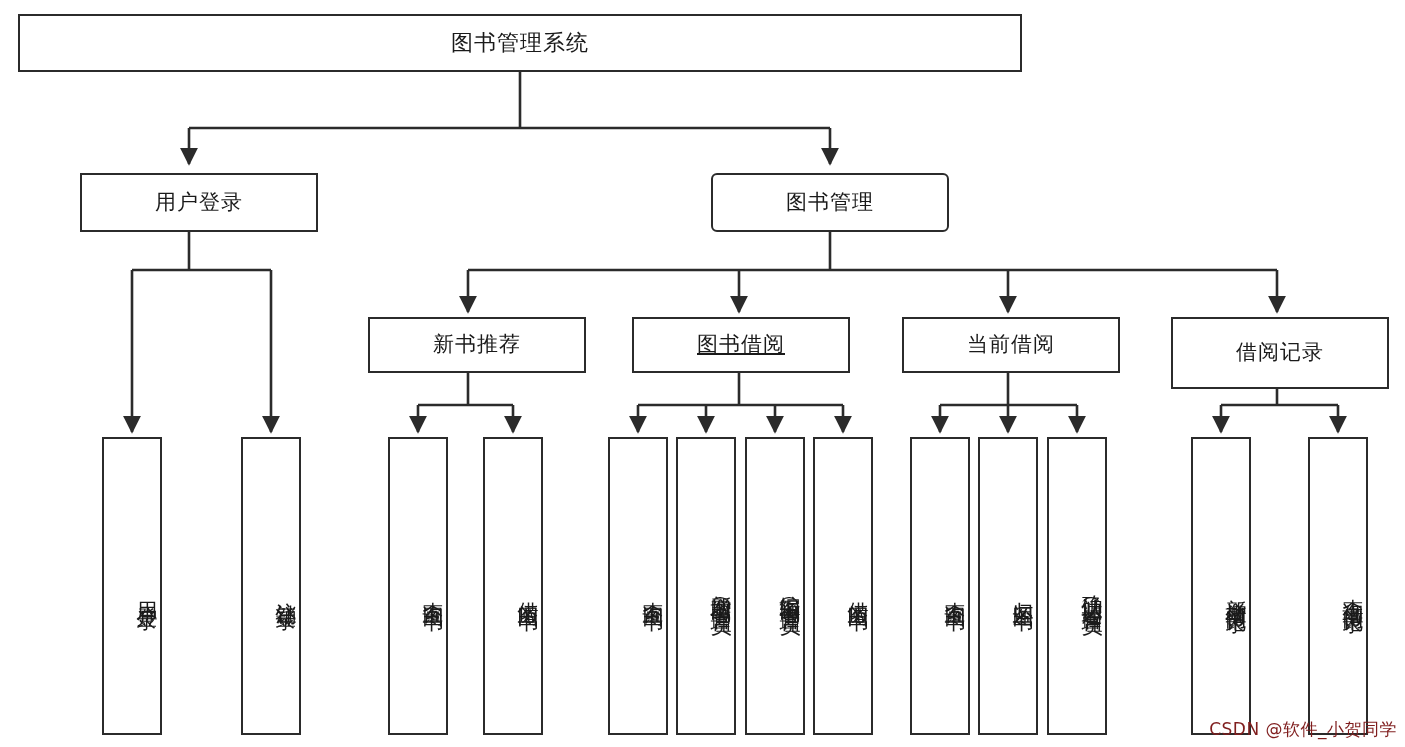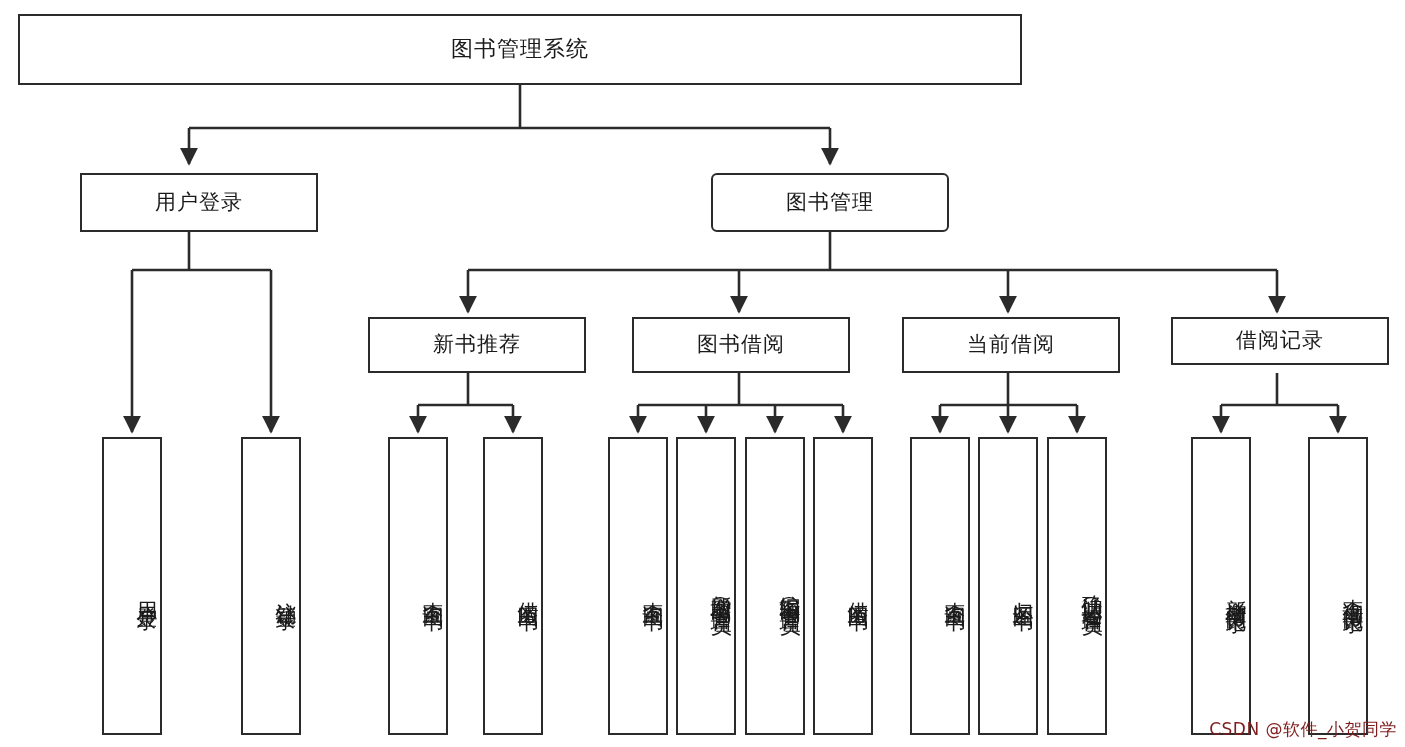--- a/index.html
+++ b/index.html
@@ -120,41 +120,41 @@
       <path d="M 1008 405 L 1008 432" marker-end="url(#arrow)"></path>
       <path d="M 1077 405 L 1077 432" marker-end="url(#arrow)"></path>
 
       <path d="M 1277 373 L 1277 405"></path>
       <path d="M 1221 405 L 1338 405"></path>
       <path d="M 1221 405 L 1221 432" marker-end="url(#arrow)"></path>
       <path d="M 1338 405 L 1338 432" marker-end="url(#arrow)"></path>
     </g>
   </svg>
 
-  <div class="node horiz root" style="left:18px; top:14px; width:1004px; height:71px;">
+  <div class="node horiz root" style="left:18px; top:14px; width:1004px; height:58px;">
     <span>图书管理系统</span>
   </div>
 
   <div class="node horiz" style="left:80px; top:173px; width:238px; height:59px;">
     <span>用户登录</span>
   </div>
   <div class="node horiz" style="left:711px; top:173px; width:238px; height:59px;border-radius:6px;">
     <span>图书管理</span>
   </div>
 
   <div class="node horiz" style="left:360px; top:317px; width:218px; height:56px;margin-left:8px;">
     <span>新书推荐</span>
   </div>
-  <div class="node horiz" style="left:632px; top:317px; width:218px; height:56px;">
+  <div class="node horiz" style="left:632px; top:317px; width:218px; height:56px;text-decoration:underline;">
     <span>图书借阅</span>
   </div>
   <div class="node horiz" style="left:902px; top:317px; width:218px; height:56px;">
     <span>当前借阅</span>
   </div>
-  <div class="node horiz" style="left:1171px; top:317px; width:218px; height:48px;text-align:right;">
+  <div class="node horiz" style="left:1171px; top:317px; width:218px; height:72px;text-align:right;">
     <span>借阅记录</span>
   </div>
 
   <div class="node vert" style="left:102px; top:437px; width:60px; height:298px;">
     <span class="vlabel">用户登录</span>
   </div>
   <div class="node vert" style="left:241px; top:437px; width:60px; height:298px;">
     <span class="vlabel">注销登录</span>
   </div>
 

